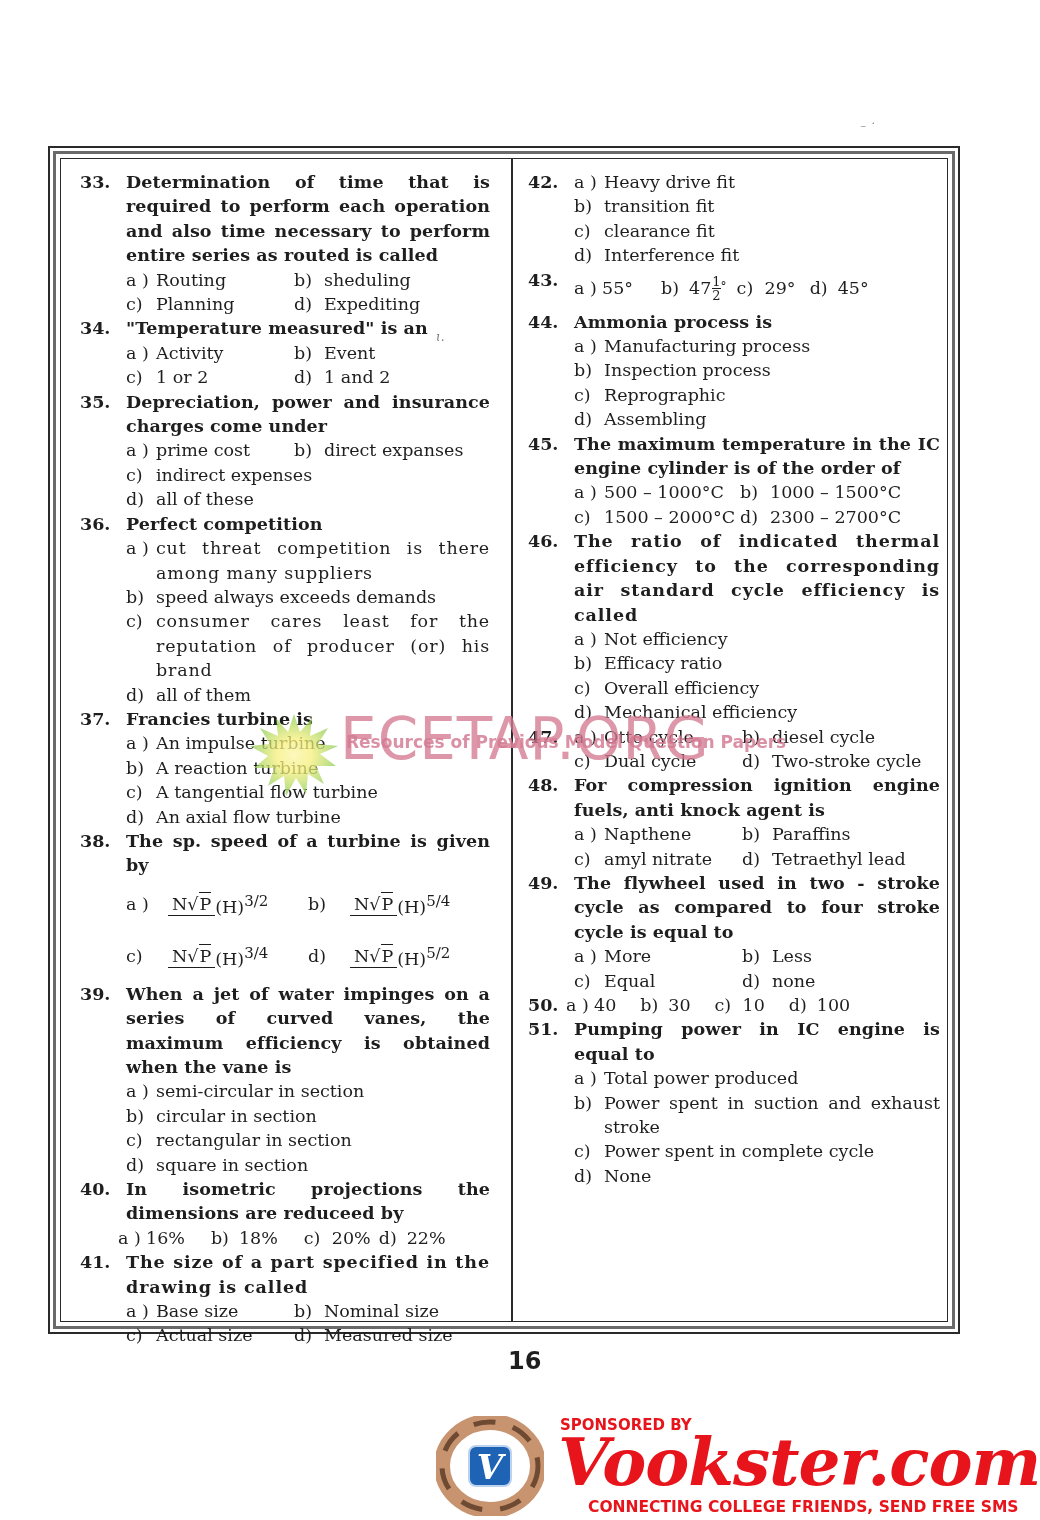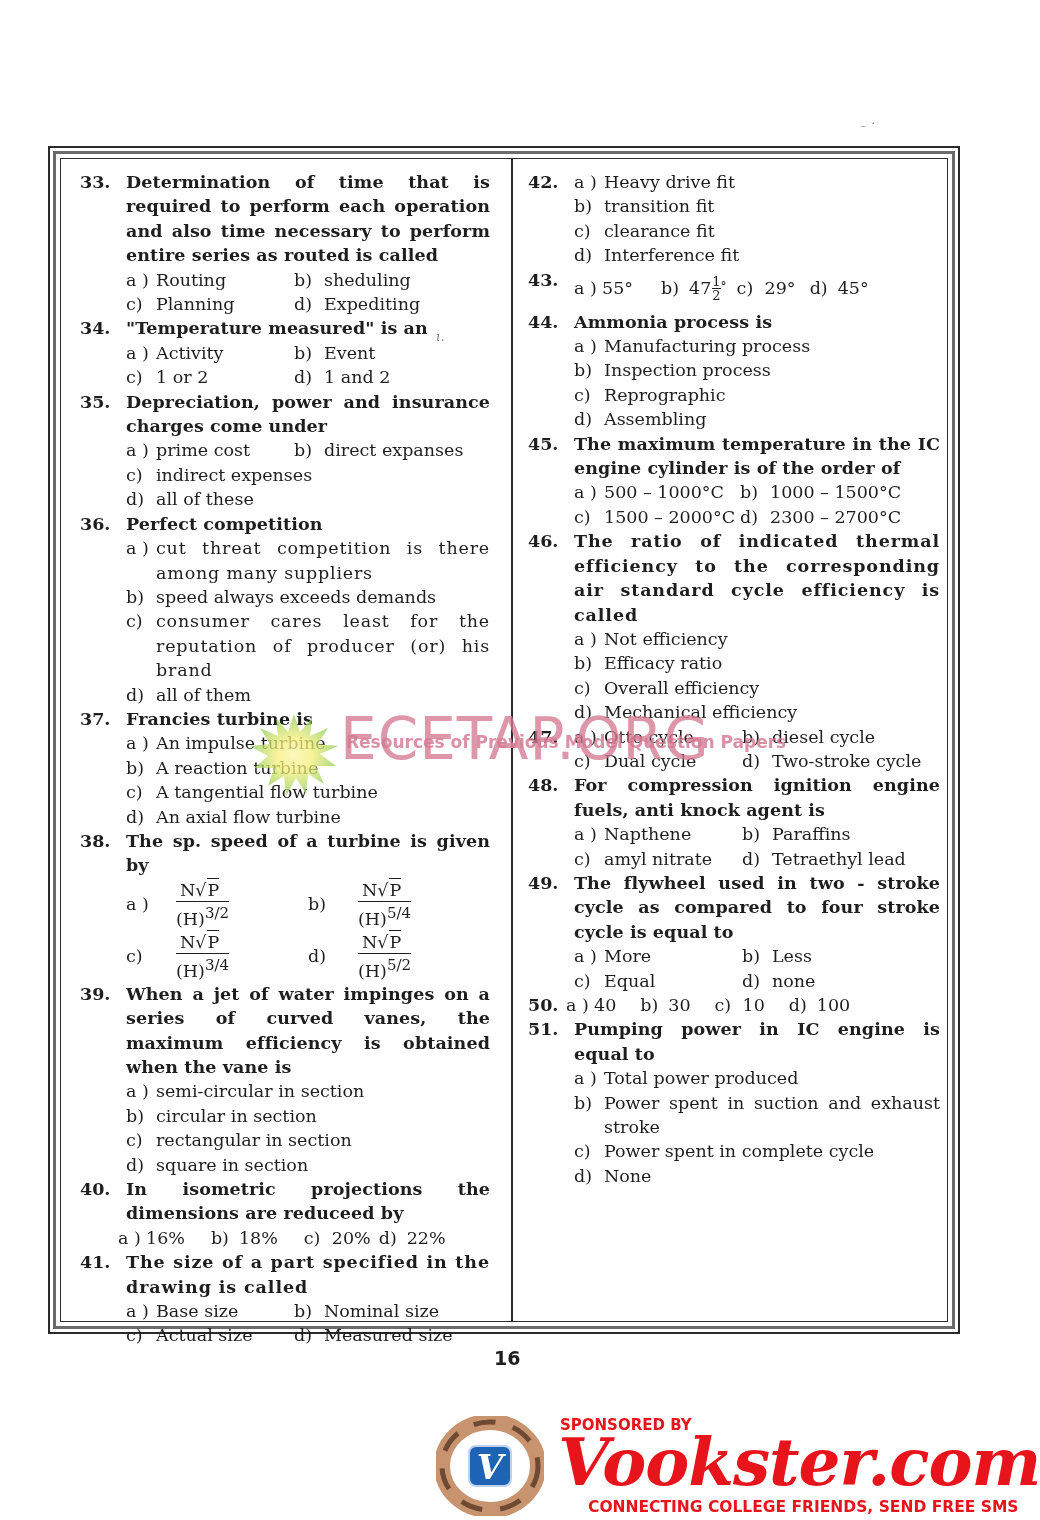--- a/index.html
+++ b/index.html
@@ -32,21 +32,21 @@
   .opts { display: block; }
   .opt-row { display: flex; }
   .opt { display: flex; flex: 0 0 auto; }
   .opt.half { width: 168px; }
   .opt.full { width: 100%; }
   .opt-label { width: 30px; flex: 0 0 30px; }
   .opt-text { flex: 1; text-align: justify; }
   .opt-quarter { flex: 0 0 auto; margin-right: 26px; display: flex; }
   .opt-quarter .opt-label { width: 28px; flex: 0 0 28px; }
 
-  .frac { display: inline-flex; flex-direction: column; vertical-align: middle; line-height: 22px; margin-left: 20px; }
+  .frac { display: inline-flex; flex-direction: row; align-items: center; vertical-align: middle; line-height: 22px; margin-left: 12px; }
   .frac .num { border-bottom: 1.5px solid #1e1e1e; padding: 0 4px; }
   .frac .den sup { font-size: 15px; }
   .formula-row { display: flex; height: 52px; align-items: center; }
   .formula-cell { width: 200px; display: flex; align-items: center; }
   .sqrt { display: inline-block; border-top: 1.2px solid #1e1e1e; margin-left: 1px; }
 
   .mini-frac { display: inline-flex; flex-direction: column; align-items: center; vertical-align: middle; font-size: 13px; line-height: 13px; margin-left: 1px; }
   .mini-frac .n { border-bottom: 1px solid #1e1e1e; }
 
   .watermark-star {
@@ -55,22 +55,22 @@
   .watermark-title {
     position: absolute; left: 340px; top: 706px; font-family: "DejaVu Sans", "Liberation Sans", sans-serif;
     font-size: 58px; line-height: 66px; color: #d47a92; opacity: 0.78; letter-spacing: 1px; white-space: nowrap;
   }
   .watermark-sub {
     position: absolute; left: 346px; top: 732px; font-family: "DejaVu Sans", "Liberation Sans", sans-serif;
     font-size: 17px; font-weight: bold; color: #d47a92; opacity: 0.82; white-space: nowrap;
   }
 
   .page-number {
-    position: absolute; left: 494px; top: 1347px; font-family: "DejaVu Sans", "Liberation Sans", sans-serif;
-    font-size: 19px; font-weight: bold; color: #1e1e1e;
+    position: absolute; left: 508px; top: 1347px; font-family: "DejaVu Sans", "Liberation Sans", sans-serif;
+    font-size: 24px; font-weight: bold; color: #1e1e1e;
   }
 
   .sponsor { position: absolute; left: 436px; top: 1414px; width: 600px; height: 104px; }
   .sponsor-logo { position: absolute; left: 0; top: 2px; width: 108px; height: 100px; }
   .sponsor-by {
     position: absolute; left: 124px; top: 2px; font-family: "DejaVu Sans", "Liberation Sans", sans-serif;
     font-size: 15px; font-weight: bold; color: #e8141b;
   }
   .sponsor-brand {
     position: absolute; left: 122px; top: 10px; font-family: "DejaVu Serif", "Liberation Serif", serif;

